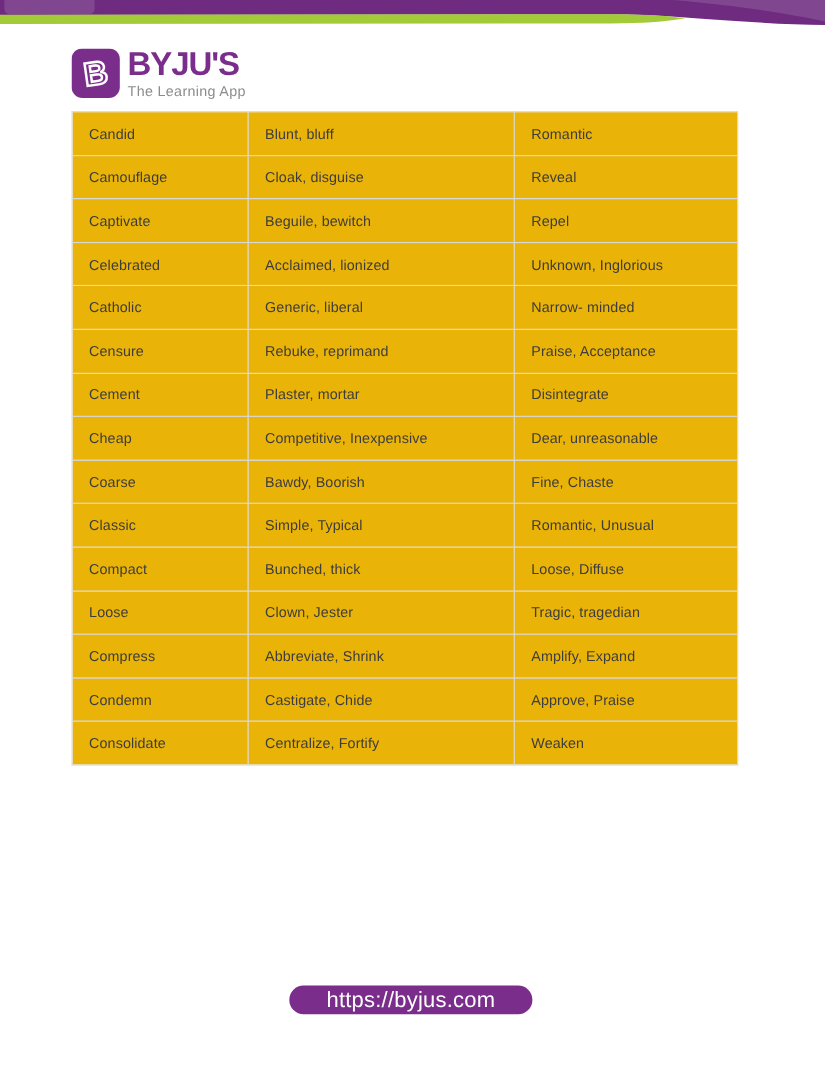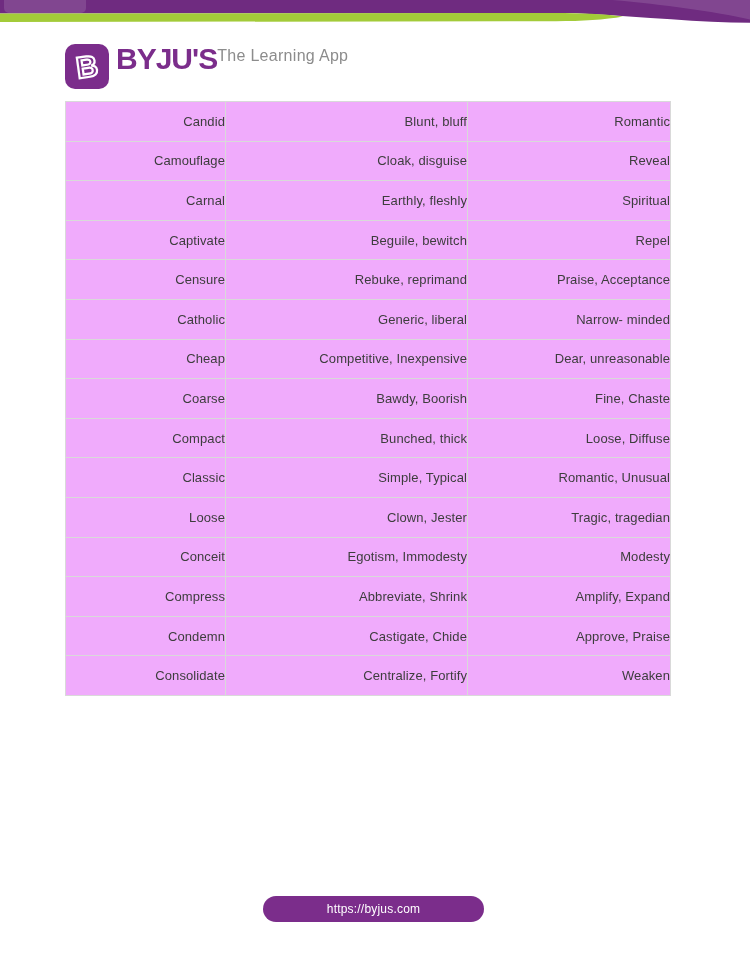--- a/index.html
+++ b/index.html
@@ -37,65 +37,64 @@
     display: flex;
     align-items: flex-start;
     gap: 7px;
   }
   .logo-mark { display: block; }
   .mark-bg { fill: var(--brand-purple); }
   .mark-letter {
     font-family: "Liberation Sans", sans-serif;
     font-weight: bold;
   }
-  .logo-text-col { display: flex; flex-direction: row; padding-top: 1px; }
+  .logo-text-col { display: flex; flex-direction: column; padding-top: 1px; }
   .logo-wordmark {
     font-size: 30px;
     font-weight: 800;
     letter-spacing: -1px;
     line-height: 28px;
     color: var(--brand-purple);
   }
   .logo-tagline {
-    font-size: 16px;
+    font-size: 13px;
     letter-spacing: 0.3px;
     margin-top: 2px;
     color: var(--tagline-gray);
   }
 
   .word-table {
     position: absolute;
     left: 65px; top: 101px;
     width: 605px;
     border-collapse: collapse;
     table-layout: fixed;
   }
   .word-table tr { height: 39.6px; }
   .word-table td {
     border: 1px solid var(--table-border);
     font-size: 13px;
     color: var(--text);
     padding-left: 15px;
     vertical-align: middle;
-    background: #f0abfc;
+    background: #eab308;
     letter-spacing: 0.1px;
-    text-align: right;
   }
   .col-word { width: 160px; }
   .col-syn  { width: 242px; }
   .col-ant  { width: 203px; }
 
   .footer-pill {
     position: absolute;
     left: 263px; top: 896px;
     width: 221px; height: 26px;
     background: var(--brand-purple);
     border-radius: 13px;
     color: var(--footer-text);
-    font-size: 12px;
+    font-size: 20px;
     line-height: 26px;
     text-align: center;
     letter-spacing: 0.2px;
   }
 </style>
 </head>
 <body>
 
 <div class="page">
 
@@ -128,70 +127,70 @@
       <td>Candid</td>
       <td>Blunt, bluff</td>
       <td>Romantic</td>
     </tr>
         <tr>
       <td>Camouflage</td>
       <td>Cloak, disguise</td>
       <td>Reveal</td>
     </tr>
         <tr>
-      <td>Carnal</td>
-      <td>Earthly, fleshly</td>
-      <td>Spiritual</td>
-    </tr>
-        <tr>
       <td>Captivate</td>
       <td>Beguile, bewitch</td>
       <td>Repel</td>
     </tr>
         <tr>
+      <td>Celebrated</td>
+      <td>Acclaimed, lionized</td>
+      <td>Unknown, Inglorious</td>
+    </tr>
+        <tr>
+      <td>Catholic</td>
+      <td>Generic, liberal</td>
+      <td>Narrow- minded</td>
+    </tr>
+        <tr>
       <td>Censure</td>
       <td>Rebuke, reprimand</td>
       <td>Praise, Acceptance</td>
     </tr>
         <tr>
-      <td>Catholic</td>
-      <td>Generic, liberal</td>
-      <td>Narrow- minded</td>
+      <td>Cement</td>
+      <td>Plaster, mortar</td>
+      <td>Disintegrate</td>
     </tr>
         <tr>
       <td>Cheap</td>
       <td>Competitive, Inexpensive</td>
       <td>Dear, unreasonable</td>
     </tr>
         <tr>
       <td>Coarse</td>
       <td>Bawdy, Boorish</td>
       <td>Fine, Chaste</td>
     </tr>
         <tr>
+      <td>Classic</td>
+      <td>Simple, Typical</td>
+      <td>Romantic, Unusual</td>
+    </tr>
+        <tr>
       <td>Compact</td>
       <td>Bunched, thick</td>
       <td>Loose, Diffuse</td>
     </tr>
         <tr>
-      <td>Classic</td>
-      <td>Simple, Typical</td>
-      <td>Romantic, Unusual</td>
-    </tr>
-        <tr>
       <td>Loose</td>
       <td>Clown, Jester</td>
       <td>Tragic, tragedian</td>
     </tr>
         <tr>
-      <td>Conceit</td>
-      <td>Egotism, Immodesty</td>
-      <td>Modesty</td>
-    </tr>
-        <tr>
       <td>Compress</td>
       <td>Abbreviate, Shrink</td>
       <td>Amplify, Expand</td>
     </tr>
         <tr>
       <td>Condemn</td>
       <td>Castigate, Chide</td>
       <td>Approve, Praise</td>
     </tr>
         <tr>

